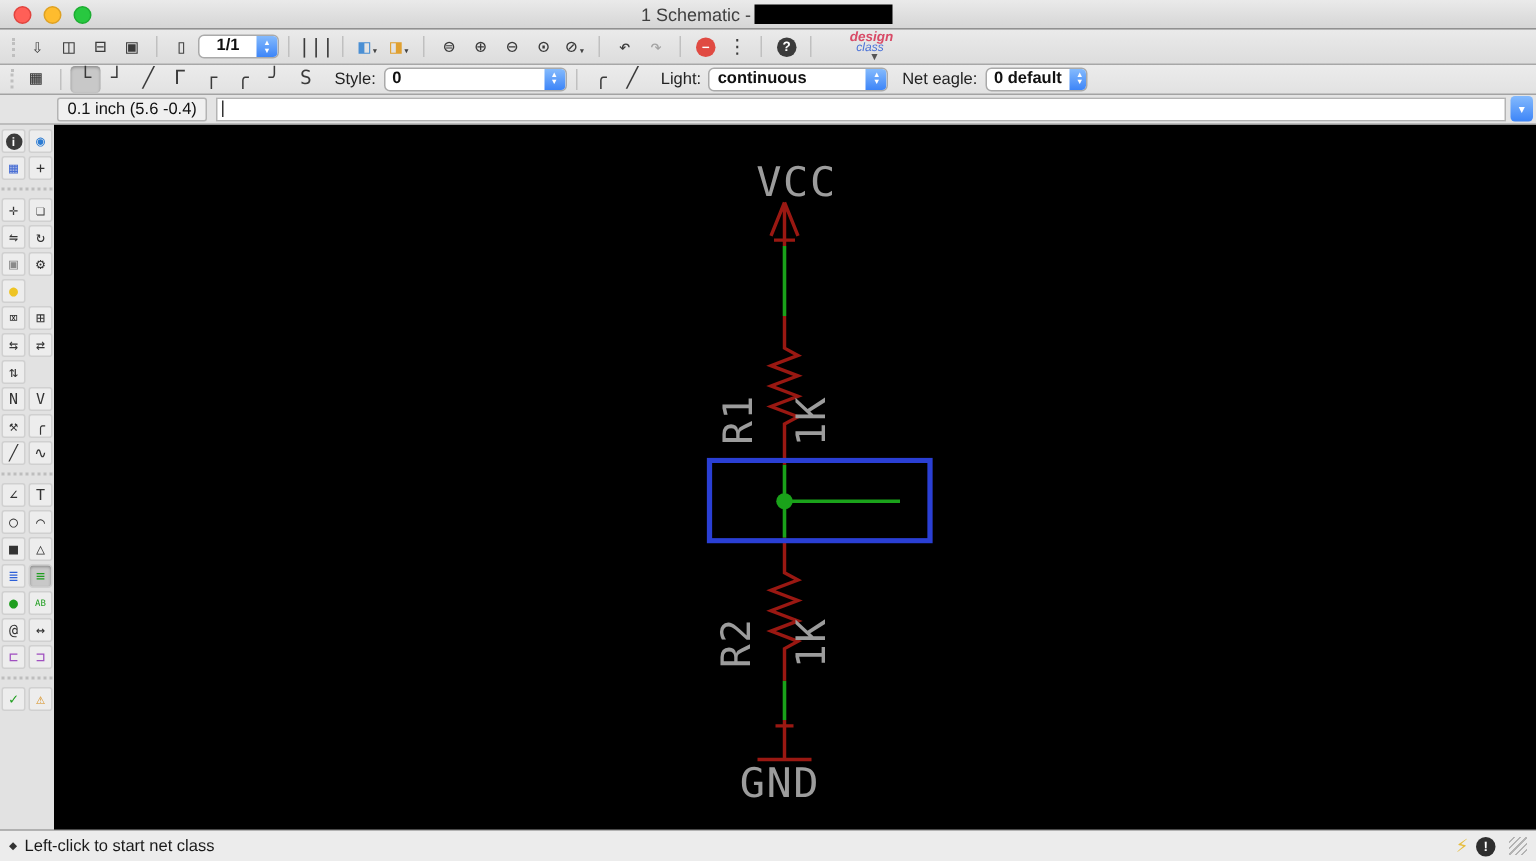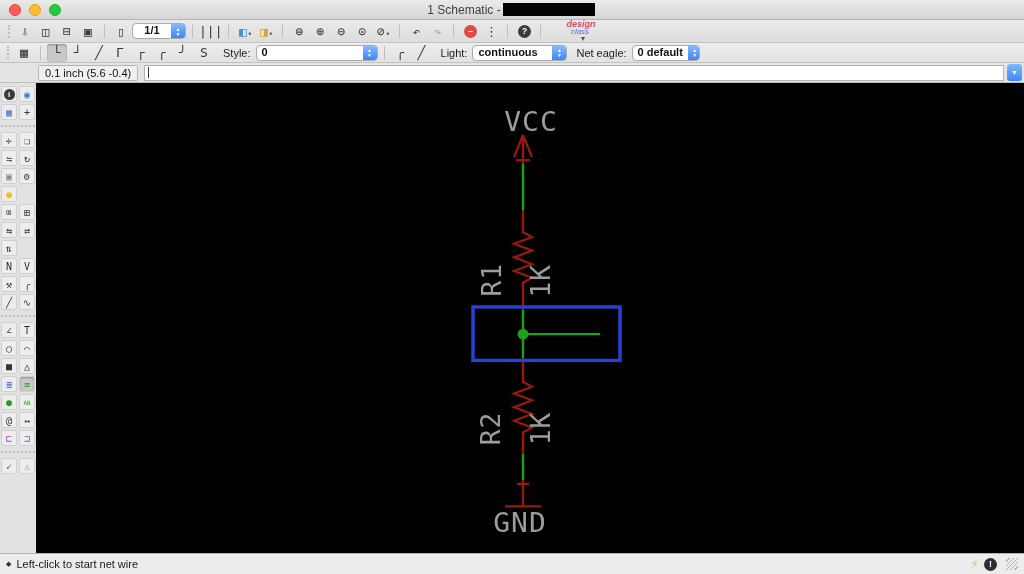--- a/index.html
+++ b/index.html
@@ -43,21 +43,21 @@
   .circ.cred  { background: #e04a42; }
   .circ.cdark { background: #3b3b3b; }
 
   .tlabel { margin: 0 4px 0 8px; white-space: nowrap; }
   .combo { height: 16px; display: inline-flex; align-items: flex-start; background: #fff;
            border: 1px solid #aaa; border-radius: 4px; overflow: hidden; font-size: 11px; color: #111; font-weight: bold; }
   .combo-val { flex: 1; padding: 0 5px; white-space: nowrap; }
   .stepper { width: 14px; height: 100%; background: linear-gradient(#84bafd,#3d85f8);
              color: #fff; display: flex; flex-direction: column; align-items: center;
              justify-content: center; font-size: 5px; line-height: 4px; gap: 1px; flex: 0 0 auto; }
-  .w-sheet { width: 54px; } .w-radius { width: 122px; } .w-style { width: 95px; } .w-net { width: 68px; }
+  .w-sheet { width: 54px; } .w-radius { width: 122px; } .w-style { width: 120px; } .w-net { width: 68px; }
 
   .brand { display: inline-flex; align-items: center; margin-left: 19px; cursor: pointer; flex-direction: column; }
   .b1 { color: #d84a66; font-size: 9px; font-weight: bold; font-style: italic; line-height: 8px; }
   .b2 { color: #4a72d8; font-size: 8px; font-style: italic; margin-left: -2px; line-height: 7px; }
   .barr { font-size: 7px; color: #555; margin-left: 4px; }
 
   
   #cmdbar { flex: 0 0 20px; background: #e4e4e4; border-bottom: 1px solid #bdbdbd;
             display: flex; align-items: center; padding: 0 2px 0 38px; }
   .coordbox { height: 16px; background: #f0f0f0; border: 1px solid #b4b4b4; border-radius: 2px;
@@ -460,20 +460,20 @@
         <text class="slabel r" transform="translate(465,191) rotate(-90)" text-anchor="middle">R1</text>
         <text class="slabel r" transform="translate(514,192) rotate(-90)" text-anchor="middle">1K</text>
         <text class="slabel r" transform="translate(464,344) rotate(-90)" text-anchor="middle">R2</text>
         <text class="slabel r" transform="translate(514,344) rotate(-90)" text-anchor="middle">1K</text>
       </svg>
     </div>
   </div>
 
   <div id="statusbar">
     <span class="bullet">◆</span>
-    <span>Left-click to start net wire</span>
+    <span>Left-click to start net class</span>
     <span class="flexspace"></span>
     <span class="bolt">⚡</span>
     <span class="alert">!</span>
     <span class="grip"></span>
   </div>
 
 </div>
 
 </body></html>

